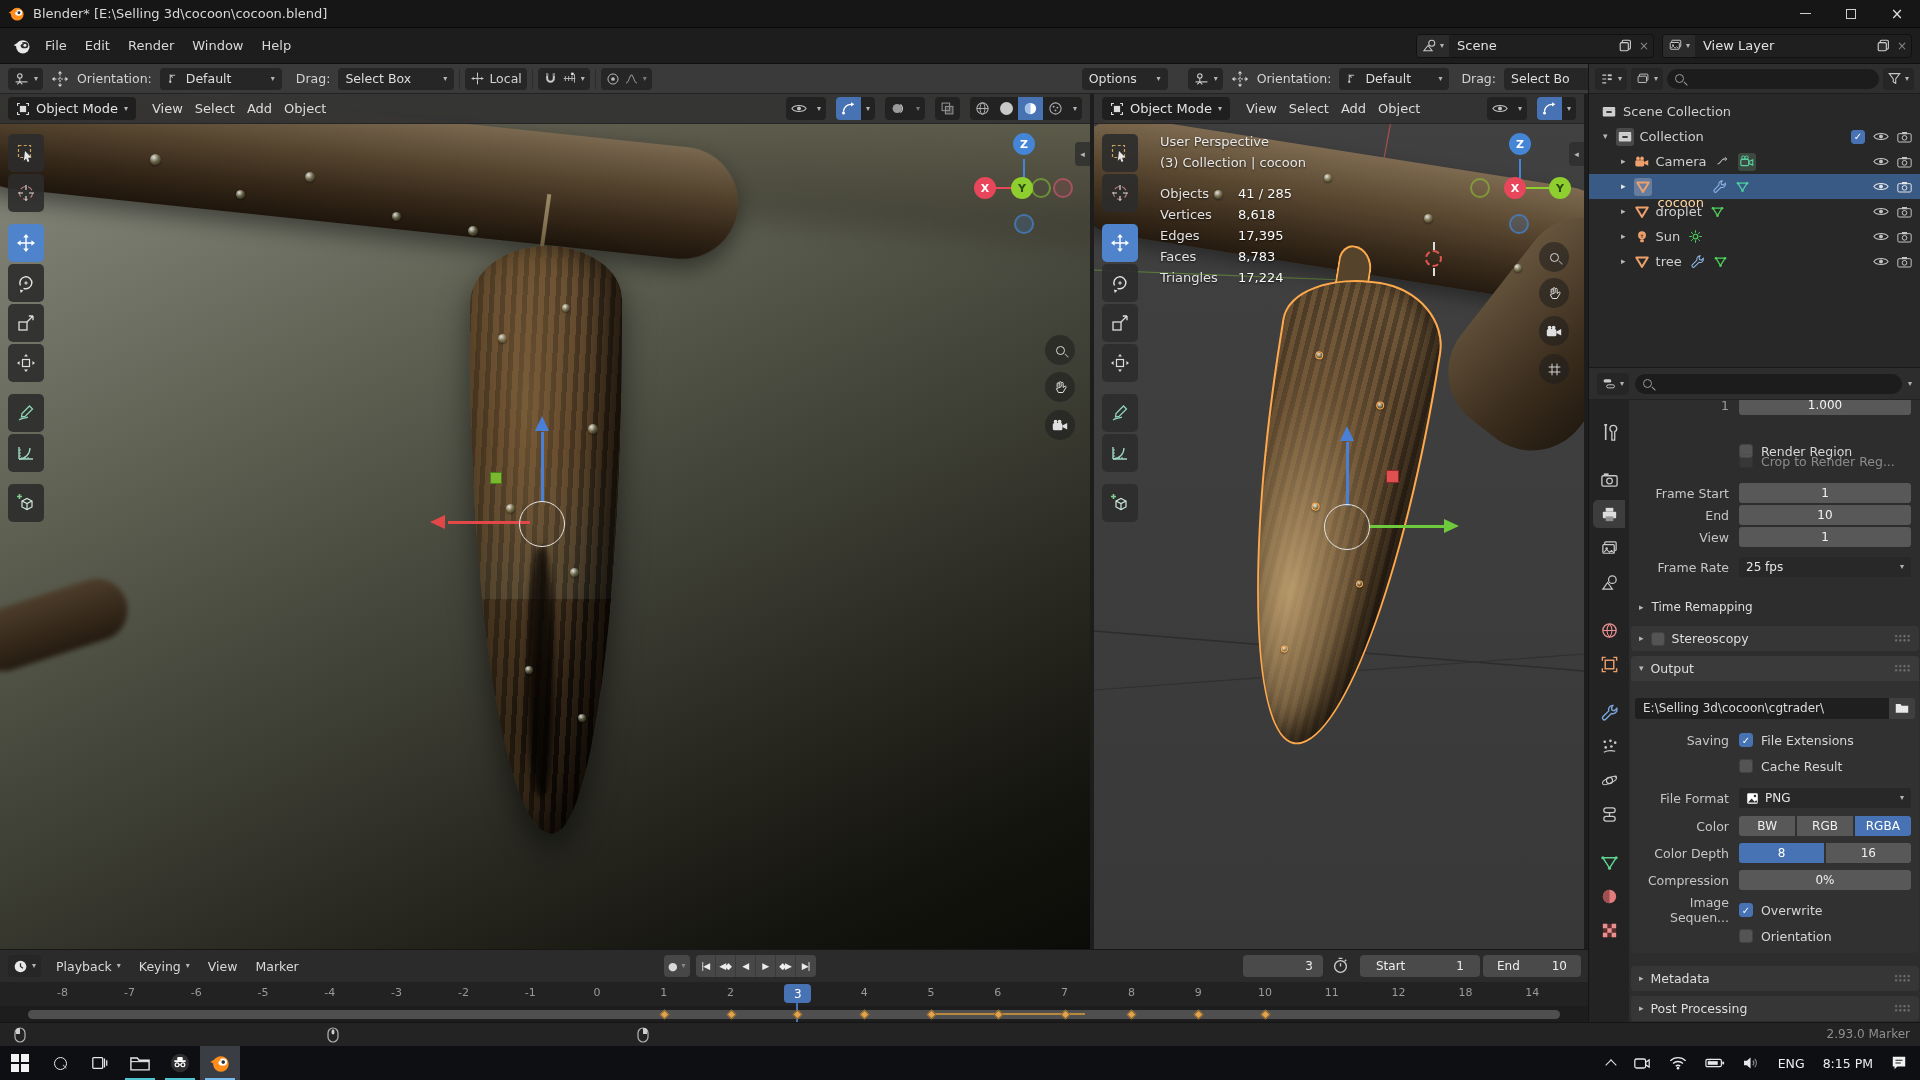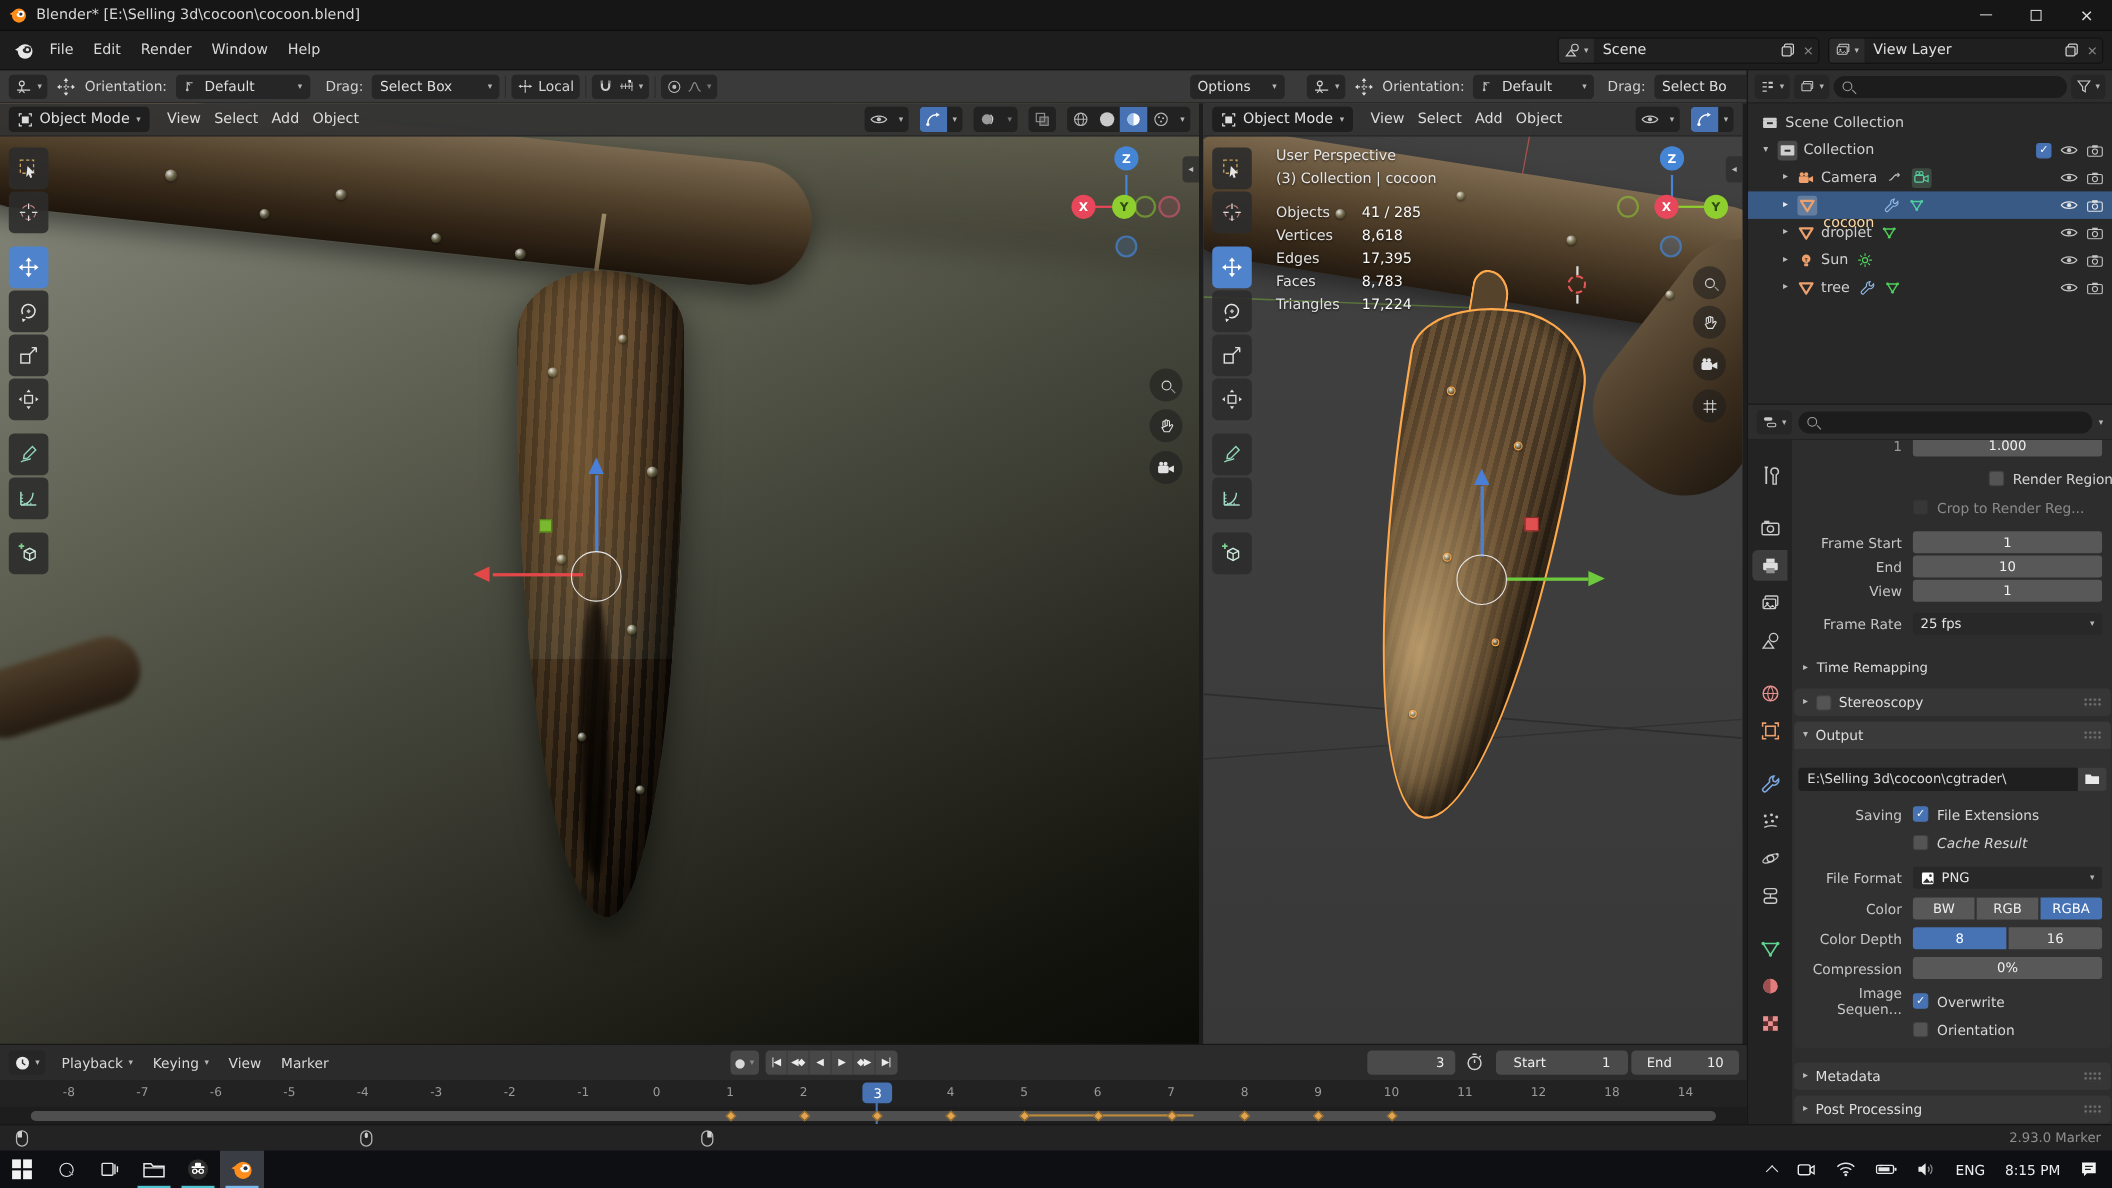--- a/index.html
+++ b/index.html
@@ -1092,21 +1092,21 @@
           <rect x="3" y="3" width="14" height="14" fill="#5a2d2d"></rect>
           <path d="M3 3h4.7v4.7H3zM12.3 3H17v4.7h-4.7zM7.7 7.7h4.6v4.6H7.7zM3 12.3h4.7V17H3zM12.3 12.3H17V17h-4.7z" fill="#e98f8f"></path>
         </svg>
       </div>
     </div>
   <div id="prop-content">
     <div class="prow" style="top:-6px;">
       <span class="plabel" style="color:#9a9a9a;">1</span>
       <div class="pfield">1.000</div>
     </div>
-    <div class="prow" style="top:24px;justify-content:flex-end;">
+    <div class="prow" style="top:40px;">
       <span class="plabel"></span>
       <span class="cb"></span>
       <span class="pcheck-label">Render Region</span>
     </div>
     <div class="prow" style="top:50px;opacity:.55;">
       <span class="plabel"></span>
       <span class="cb dim"></span>
       <span class="pcheck-label">Crop to Render Reg...</span>
     </div>
     <div class="prow" style="top:82px;">
@@ -1152,21 +1152,21 @@
             </svg>
         </div>
       </div>
       <div class="prow" style="top:48px;left:-2px;">
         <span class="plabel">Saving</span>
         <span class="cb checked">
             <span class="check">✓</span>
           </span>
         <span class="pcheck-label">File Extensions</span>
       </div>
-      <div class="prow" style="top:74px;left:-2px;font-style:italic;">
+      <div class="prow" style="top:74px;left:-2px;">
         <span class="plabel"></span>
         <span class="cb"></span>
         <span class="pcheck-label">Cache Result</span>
       </div>
       <div class="prow" style="top:106px;left:-2px;">
         <span class="plabel">File Format</span>
         <div class="pdrop">
           <svg width="13" height="13" viewBox="0 0 16 16">
               <rect x="1.5" y="1.5" width="13" height="13" rx="1.5" fill="#fff"></rect>
               <circle cx="11" cy="5" r="1.5" fill="#2d2d2d"></circle>

